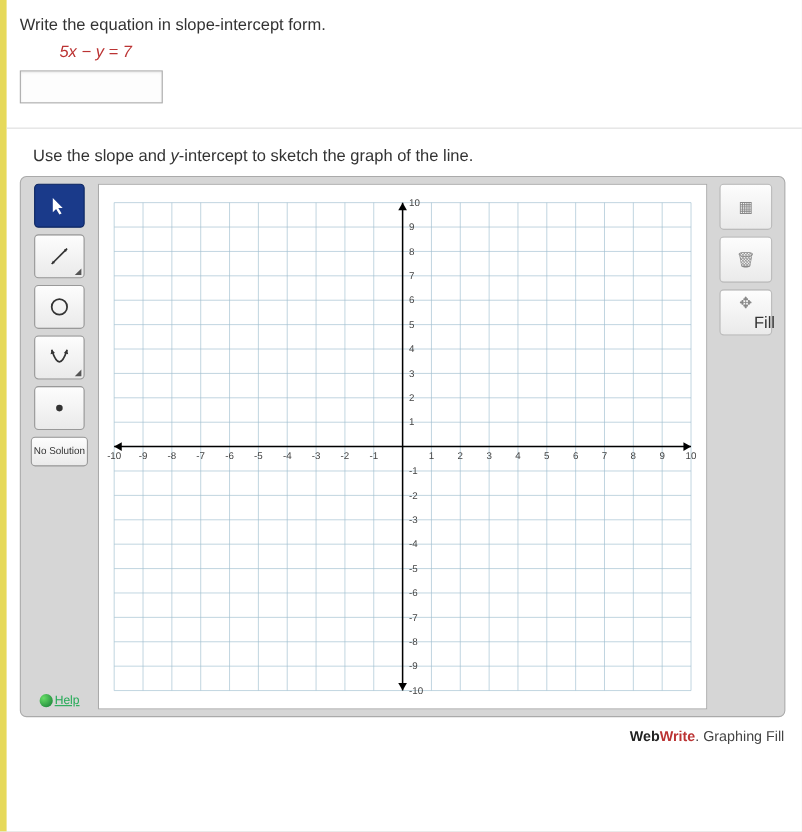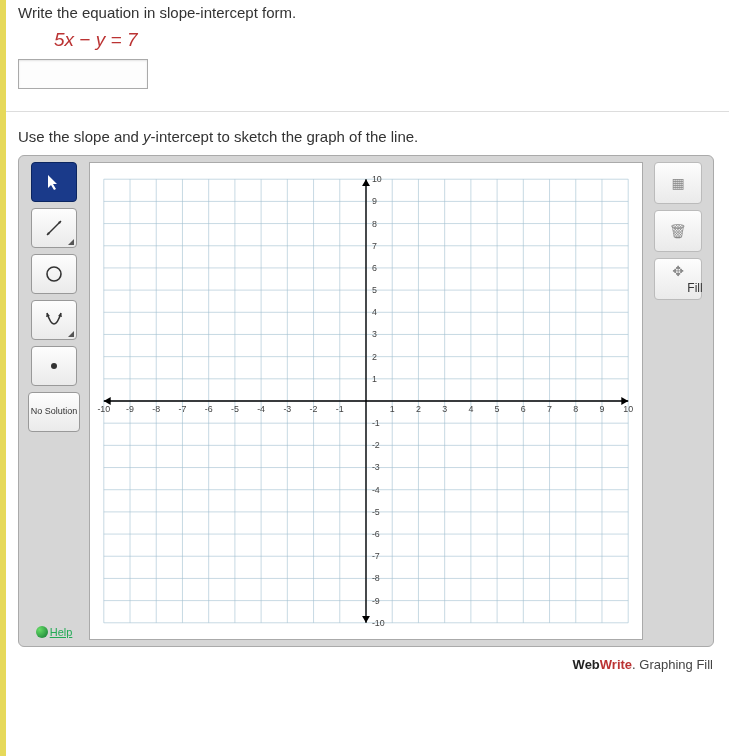--- a/index.html
+++ b/index.html
@@ -9,48 +9,48 @@
     width: 729px;
     height: 756px;
     overflow: hidden;
   }
   .page {
     background: #fff;
     border-left: 6px solid #e6d95a;
     min-height: 756px;
   }
   .question-block {
-    padding: 4px 16px 12px 12px;
+    padding: 14px 16px 12px 12px;
   }
   .prompt {
     font-size: 15px;
     color: #333;
     margin-bottom: 8px;
   }
   .equation {
-    font-size: 19px;
+    font-size: 15px;
     color: #b33;
     font-style: italic;
     margin-left: 36px;
     margin-bottom: 8px;
   }
   .answer-input {
     display: block;
     width: 130px;
     height: 30px;
     border: 1px solid #aaa;
     background: #fdfdfd;
     margin-left: 0;
     box-shadow: inset 0 1px 2px rgba(0,0,0,0.1);
   }
   .divider { border: none; border-top: 1px solid #ddd; margin: 10px 0 16px 0; }
   .prompt2 {
     font-size: 15px;
     color: #333;
-    padding: 0 16px 10px 12px;
+    padding: 0 16px 10px 24px;
   }
   .ivar { font-style: italic; }
 
   
   .graph-tool {
     margin: 0 12px 4px 12px;
     width: 696px;
     background: #d6d6d6;
     border: 1px solid #aaa;
     border-radius: 6px;
@@ -87,21 +87,21 @@
   }
   .tool-btn .corner-tri {
     position: absolute;
     right: 2px; bottom: 2px;
     width: 0; height: 0;
     border-left: 6px solid transparent;
     border-bottom: 6px solid #555;
   }
   .nosolution {
     width: 52px;
-    height: 40px;
+    height: 27px;
     background: linear-gradient(#fdfdfd,#eaeaea);
     border: 1px solid #999;
     border-radius: 4px;
     font-size: 9px;
     line-height: 1.1;
     text-align: right;
     display:flex;
     align-items:center;
     justify-content:center;
     color:#333;
@@ -144,21 +144,21 @@
     border-radius: 4px;
     font-size: 10px;
     text-align:center;
     display:flex;
     flex-direction:column;
     align-items:center;
     justify-content:center;
     gap:2px;
     color:#555;
   }
-  .right-btn.fill span.label{ font-size:12px; color:#333;padding-left:34px;}
+  .right-btn.fill span.label{ font-size:15px; color:#333;padding-left:34px;}
   .right-btn .ico { font-size:14px; color:#888;}
 
   .attribution {
     text-align: right;
     font-size: 13px;
     padding: 6px 16px 4px 0;
     color: #444;
   }
   .attribution b.wa1 { color:#222;font-weight:bold;margin-left:33px;}
   .attribution b.wa2 { color:#b33;font-weight:bold;}

